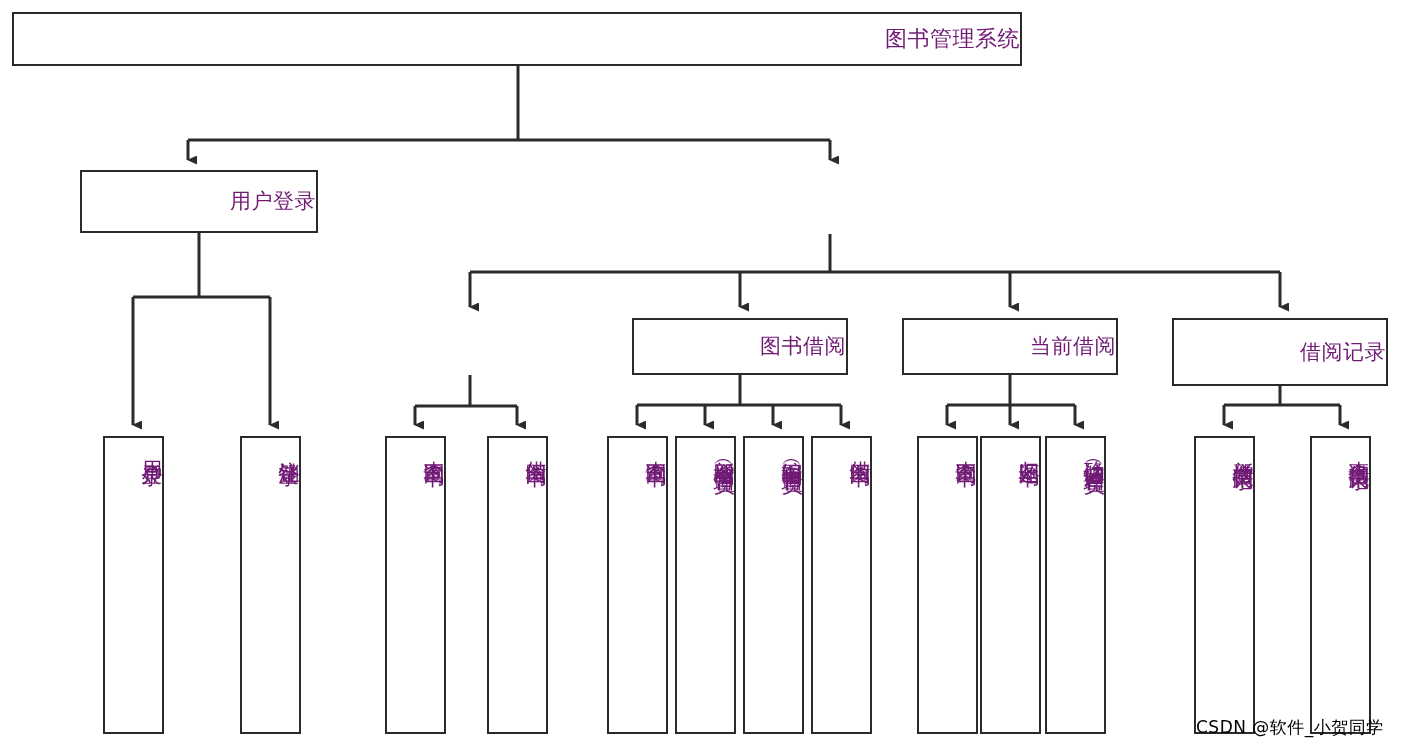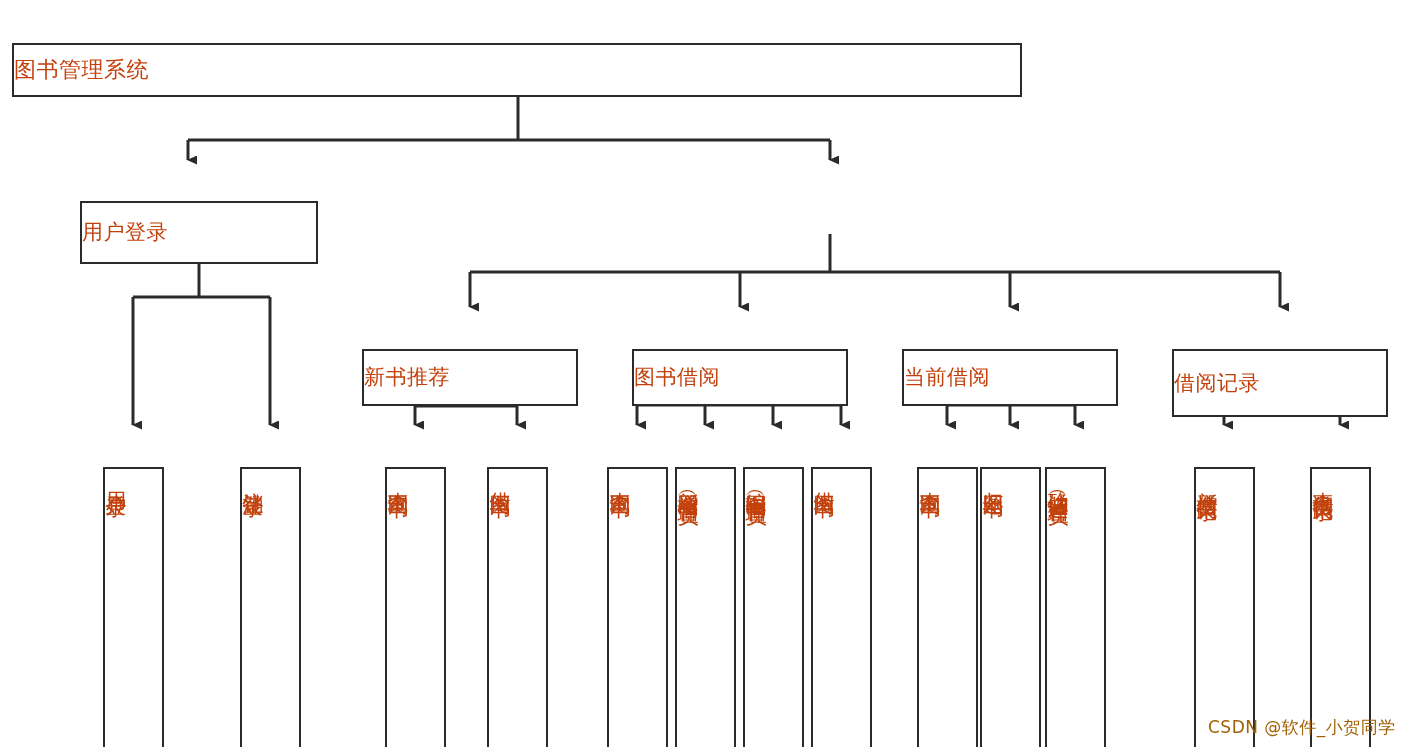--- a/index.html
+++ b/index.html
@@ -26,23 +26,22 @@
     height: 747px;
     pointer-events: none;
   }
   .node {
     position: absolute;
     box-sizing: border-box;
     background: #ffffff;
     border: 2px solid #2b2b2b;
     display: flex;
     align-items: center;
-    justify-content: flex-start;
-    color: #c2410c;
-    margin-top: 31px;
+    justify-content: flex-end;
+    color: #701a75;
   }
   .node-label {
     display: block;
     text-align: center;
     line-height: 1.18;
     white-space: nowrap;
   }
   .node.horizontal .node-label {
     writing-mode: horizontal-tb;
     font-size: 21px;
@@ -58,24 +57,23 @@
     font-size: 21px;
     letter-spacing: 2px;
     line-height: 1;
   }
   .node.root .node-label {
     font-size: 22px;
   }
   .watermark {
     position: absolute;
     font-size: 17px;
-    color: #a16207;
+    color: #000000;
     white-space: nowrap;
     letter-spacing: 0.5px;
-    padding-left: 12px;
   }
 </style>
 </head>
 <body>
 
 <div id="diagram-root">
 
   <svg id="edges-layer" viewBox="0 0 1405 747" xmlns="http://www.w3.org/2000/svg">
     <defs>
       <marker id="arrowhead" markerWidth="9" markerHeight="10" refX="4.5" refY="9" orient="auto" markerUnits="userSpaceOnUse">
@@ -128,23 +126,20 @@
 
   <div class="node horizontal root" style="left:12px; top:12px; width:1010px; height:54px;">
     <span class="node-label">图书管理系统</span>
   </div>
 
   <div class="node horizontal" style="left:80px; top:170px; width:238px; height:63px;">
     <span class="node-label">用户登录</span>
   </div>
 
 
-  <div class="node horizontal" style="left:362px; top:318px; width:216px; height:57px;">
-    <span class="node-label">新书推荐</span>
-  </div>
 
   <div class="node horizontal" style="left:632px; top:318px; width:216px; height:57px;">
     <span class="node-label">图书借阅</span>
   </div>
 
   <div class="node horizontal" style="left:902px; top:318px; width:216px; height:57px;">
     <span class="node-label">当前借阅</span>
   </div>
 
   <div class="node horizontal" style="left:1172px; top:318px; width:216px; height:68px;">

